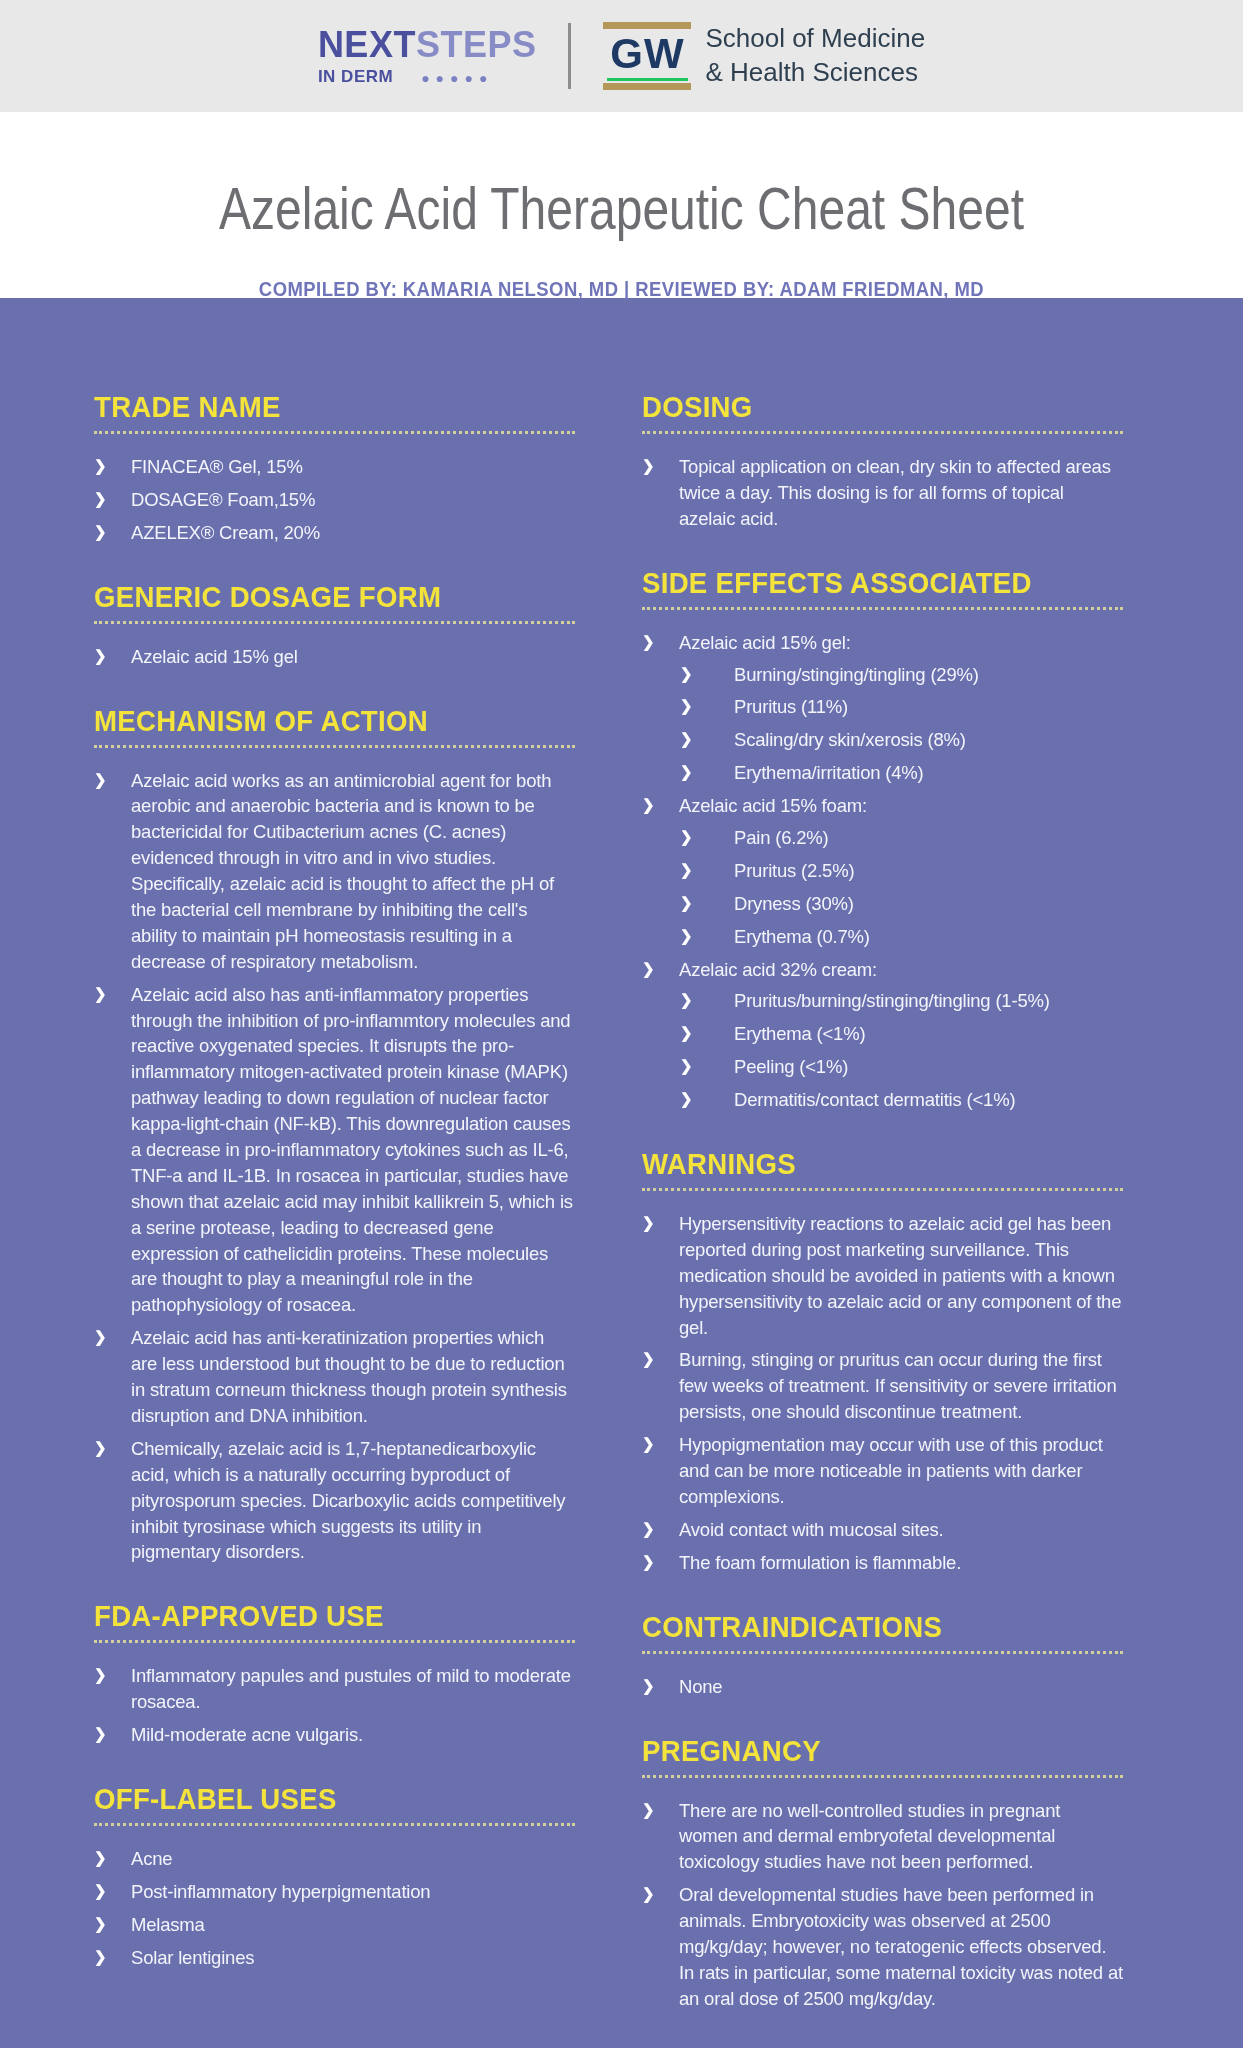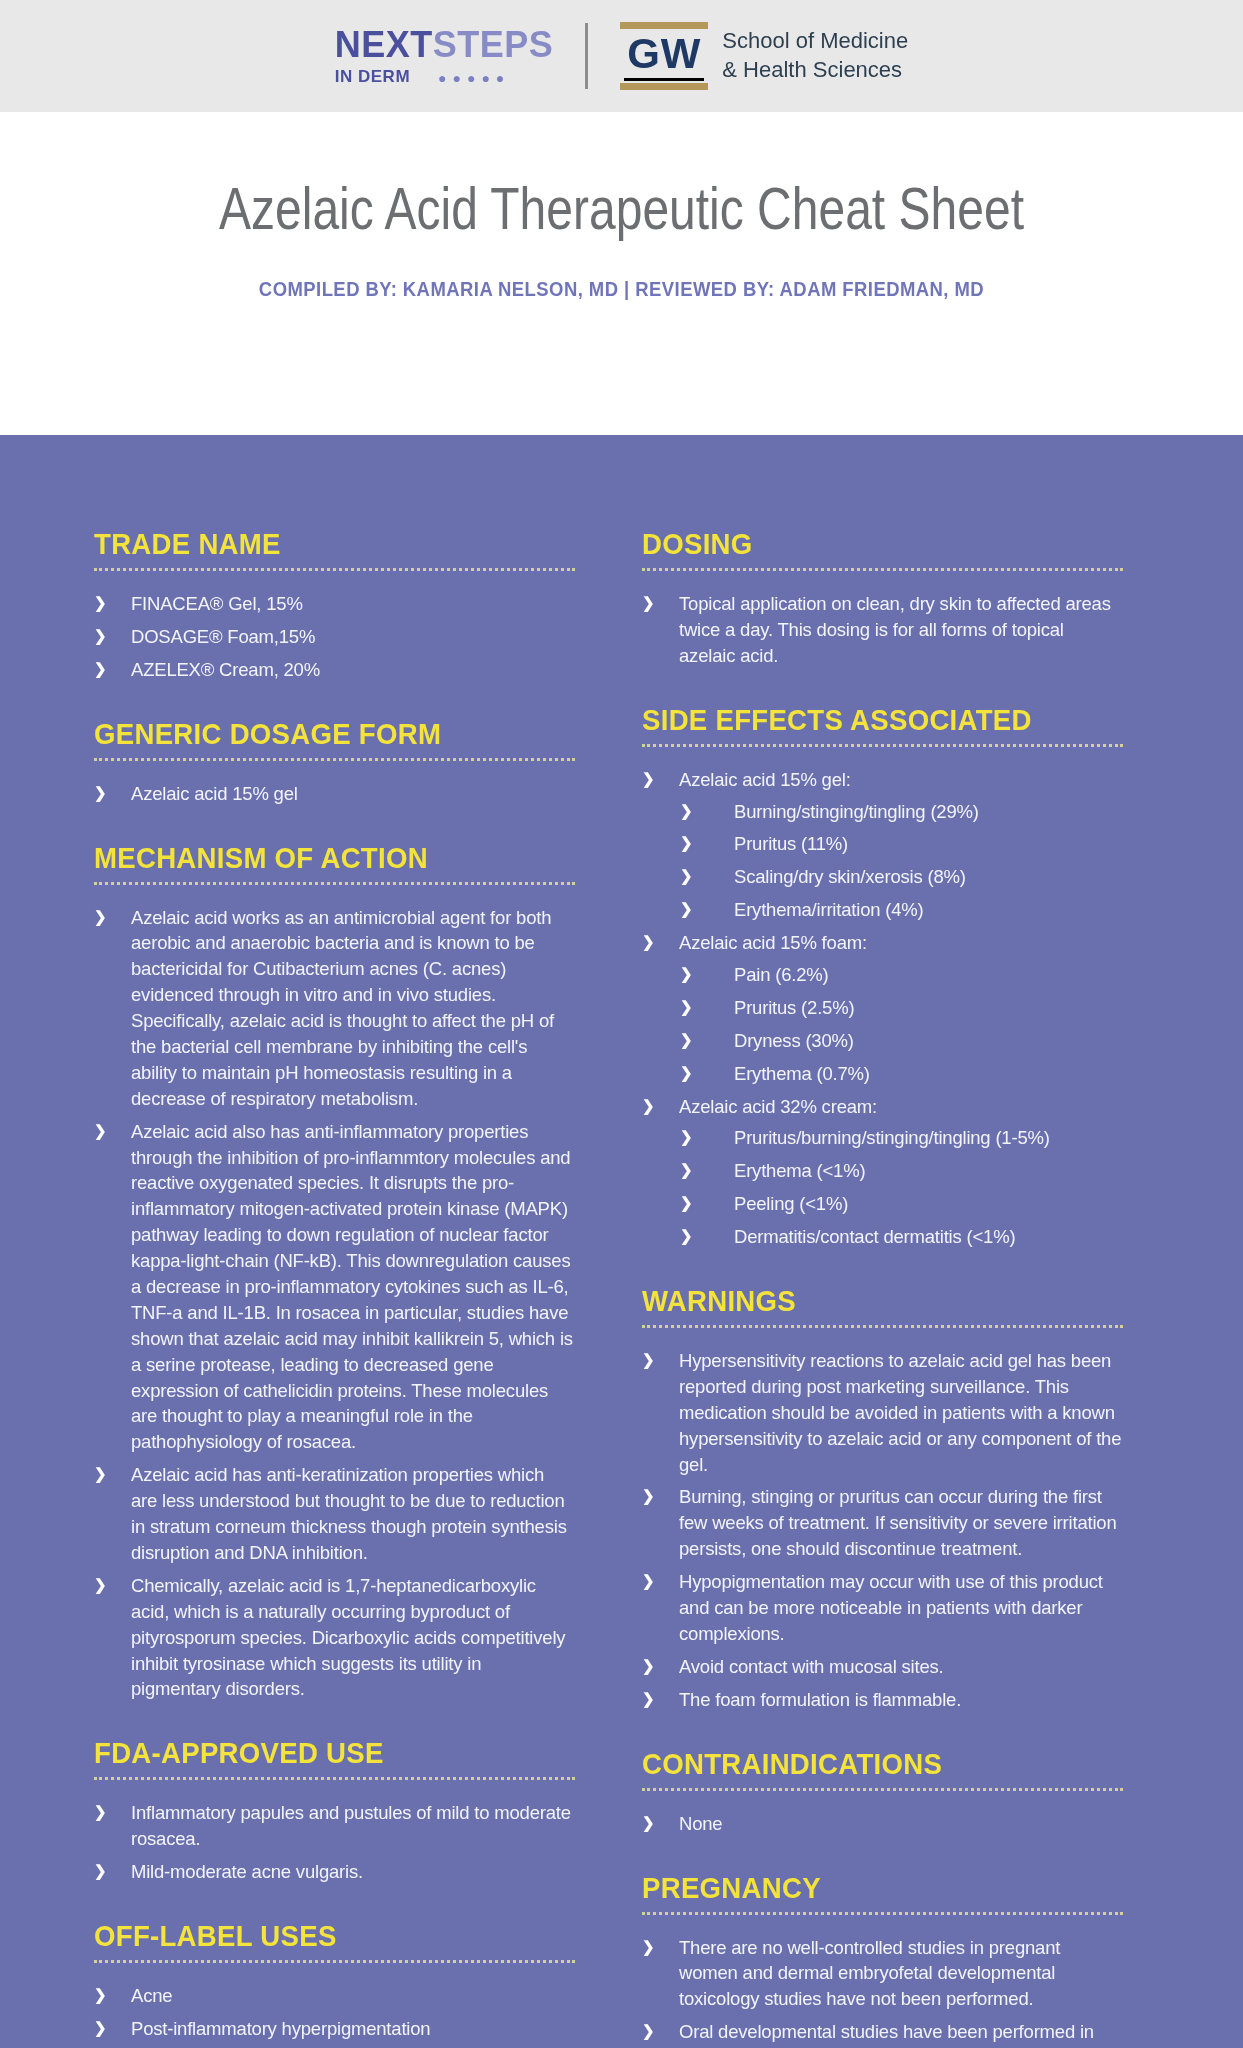--- a/index.html
+++ b/index.html
@@ -25,26 +25,26 @@
   .ns-steps { color: #878CC6; font-weight: 600; }
   .ns-bottom { margin-top: 5px; display: flex; align-items: center; gap: 28px; }
   .ns-tagline { font-size: 17px; font-weight: bold; color: #4A4F9E; letter-spacing: 0.5px; }
   .ns-dots { color: #7B80C2; font-size: 14px; letter-spacing: 6px; line-height: 1; padding-top: 2px; }
   .vdiv { width: 3px; height: 66px; background: #8D8D8D; }
   .gw { display: flex; align-items: center; gap: 14px; }
   .gw-mark { display: flex; flex-direction: column; align-items: center; }
   .gw-bar { width: 88px; height: 7px; background: #B3985A; }
   .gw-letters {
     font-size: 42px; font-weight: bold; color: #1E3A64;
-    line-height: 1.1; border-bottom: 3px solid #000000; padding: 0 3px; margin: 2px 0;
+    line-height: 1.1; border-bottom: 3px solid #22c55e; padding: 0 3px; margin: 2px 0;
     letter-spacing: 1px;
   }
-  .gw-school { color: #2E3F50; font-size: 22px; line-height: 1.3; }
+  .gw-school { color: #2E3F50; font-size: 26px; line-height: 1.3; }
   
-  .masthead { background: #FFFFFF; height: 323px; text-align: center; padding-top: 62px; }
+  .masthead { background: #FFFFFF; height: 186px; text-align: center; padding-top: 62px; }
   .title {
     color: #6D6E71; font-size: 60px; font-weight: 500;
     transform: scaleX(0.80); transform-origin: center;
     letter-spacing: 0px; white-space: nowrap;
   }
   .byline {
     margin-top: 34px; color: #7075B9; font-size: 21px; font-weight: bold;
     transform: scaleX(0.88); transform-origin: center; white-space: nowrap;
     letter-spacing: 0.5px;
   }

